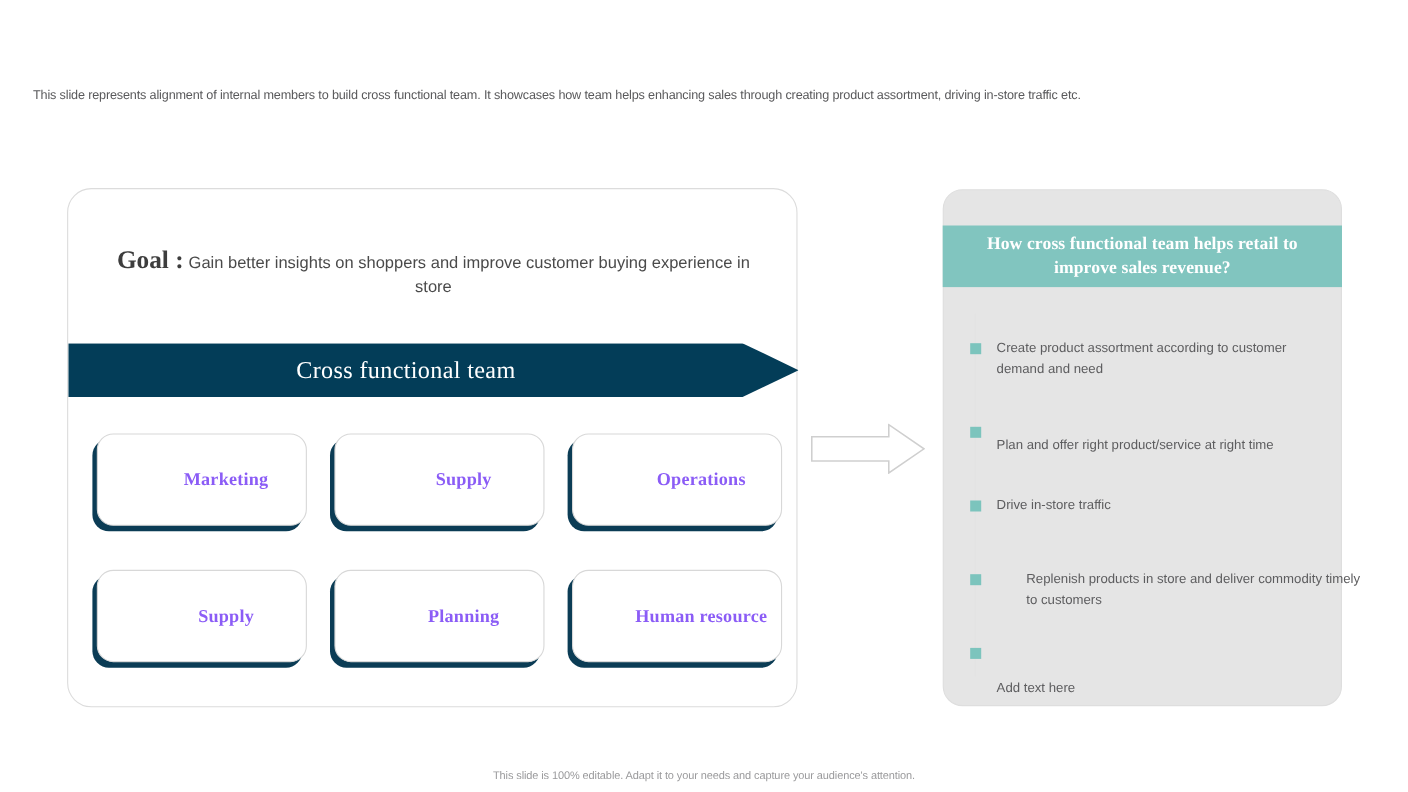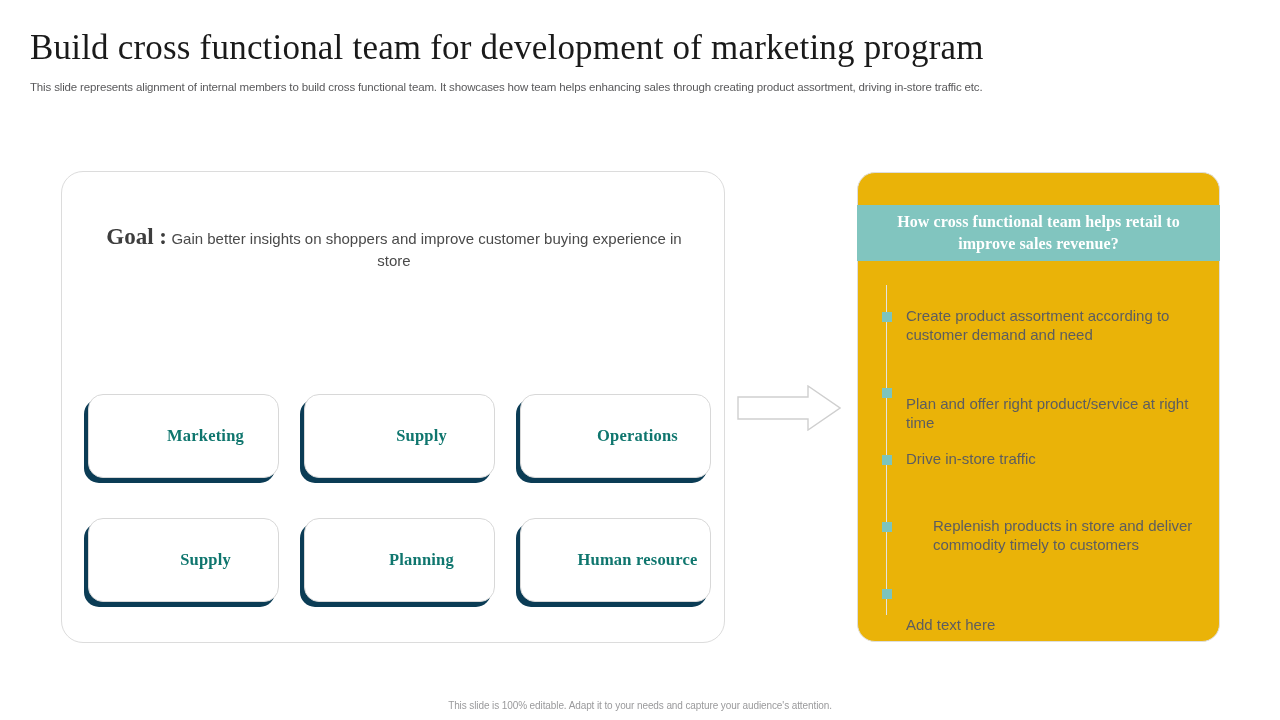--- a/index.html
+++ b/index.html
@@ -154,42 +154,42 @@
     border: 1px solid #d8d8d8;
     border-radius: 15px;
     display: flex;
     align-items: center;
     justify-content: center;
   }
   .team-label {
     font-family: "Liberation Serif", serif;
     font-size: 16.5px;
     font-weight: 700;
-    color: #0f766e;
+    color: #8b5cf6;
     letter-spacing: 0.2px;
     margin-left: 44px;
   }
 
   
   #mid-arrow {
     position: absolute;
     left: 737px;
     top: 385px;
     width: 104px;
     height: 46px;
   }
 
   
   #right-card {
     position: absolute;
     left: 857px;
     top: 172px;
     width: 363px;
     height: 470px;
-    background: #eab308;
+    background: #e5e5e5;
     border: 1px solid #dedede;
     border-radius: 18px;
   }
 
   #right-header {
     position: absolute;
     left: -1px;
     top: 32px;
     width: 363px;
     height: 56px;
@@ -237,21 +237,21 @@
     width: 10px;
     height: 10px;
     background: #7cc4bd;
     flex: none;
   }
   .bullet-text {
     position: absolute;
     left: 48px;
     width: 305px;
     font-family: "Liberation Sans", sans-serif;
-    font-size: 15px;
+    font-size: 12px;
     font-weight: 400;
     color: #5d5d5f;
     line-height: 18.5px;
   }
 
   
   #footer {
     position: absolute;
     left: 0;
     top: 700px;
@@ -261,30 +261,33 @@
     font-size: 10px;
     color: #9a9a9c;
     letter-spacing: -0.1px;
   }
 </style>
 </head>
 <body>
 
 <div id="slide">
 
-  <div id="title">Build cross functional team for development of marketing program</div>
   <div id="subtitle">This slide represents alignment of internal members to build cross functional team. It showcases how team helps enhancing sales through creating product assortment, driving in-store traffic etc.</div>
 
   <div id="left-card">
 
     <div id="goal-row">
       <span id="goal-label">Goal :</span>
       <span id="goal-text">Gain better insights on shoppers and improve customer buying experience in store</span>
     </div>
 
+    <div id="banner">
+      <div id="banner-shape"></div>
+      <div id="banner-label">Cross functional team</div>
+    </div>
 
     <div id="team-grid">
       <div class="team-row">
         <div class="team-cell">
           <div class="team-shadow"></div>
           <div class="team-box">
             <span class="team-label">Marketing</span>
           </div>
         </div>
         <div class="team-cell">

